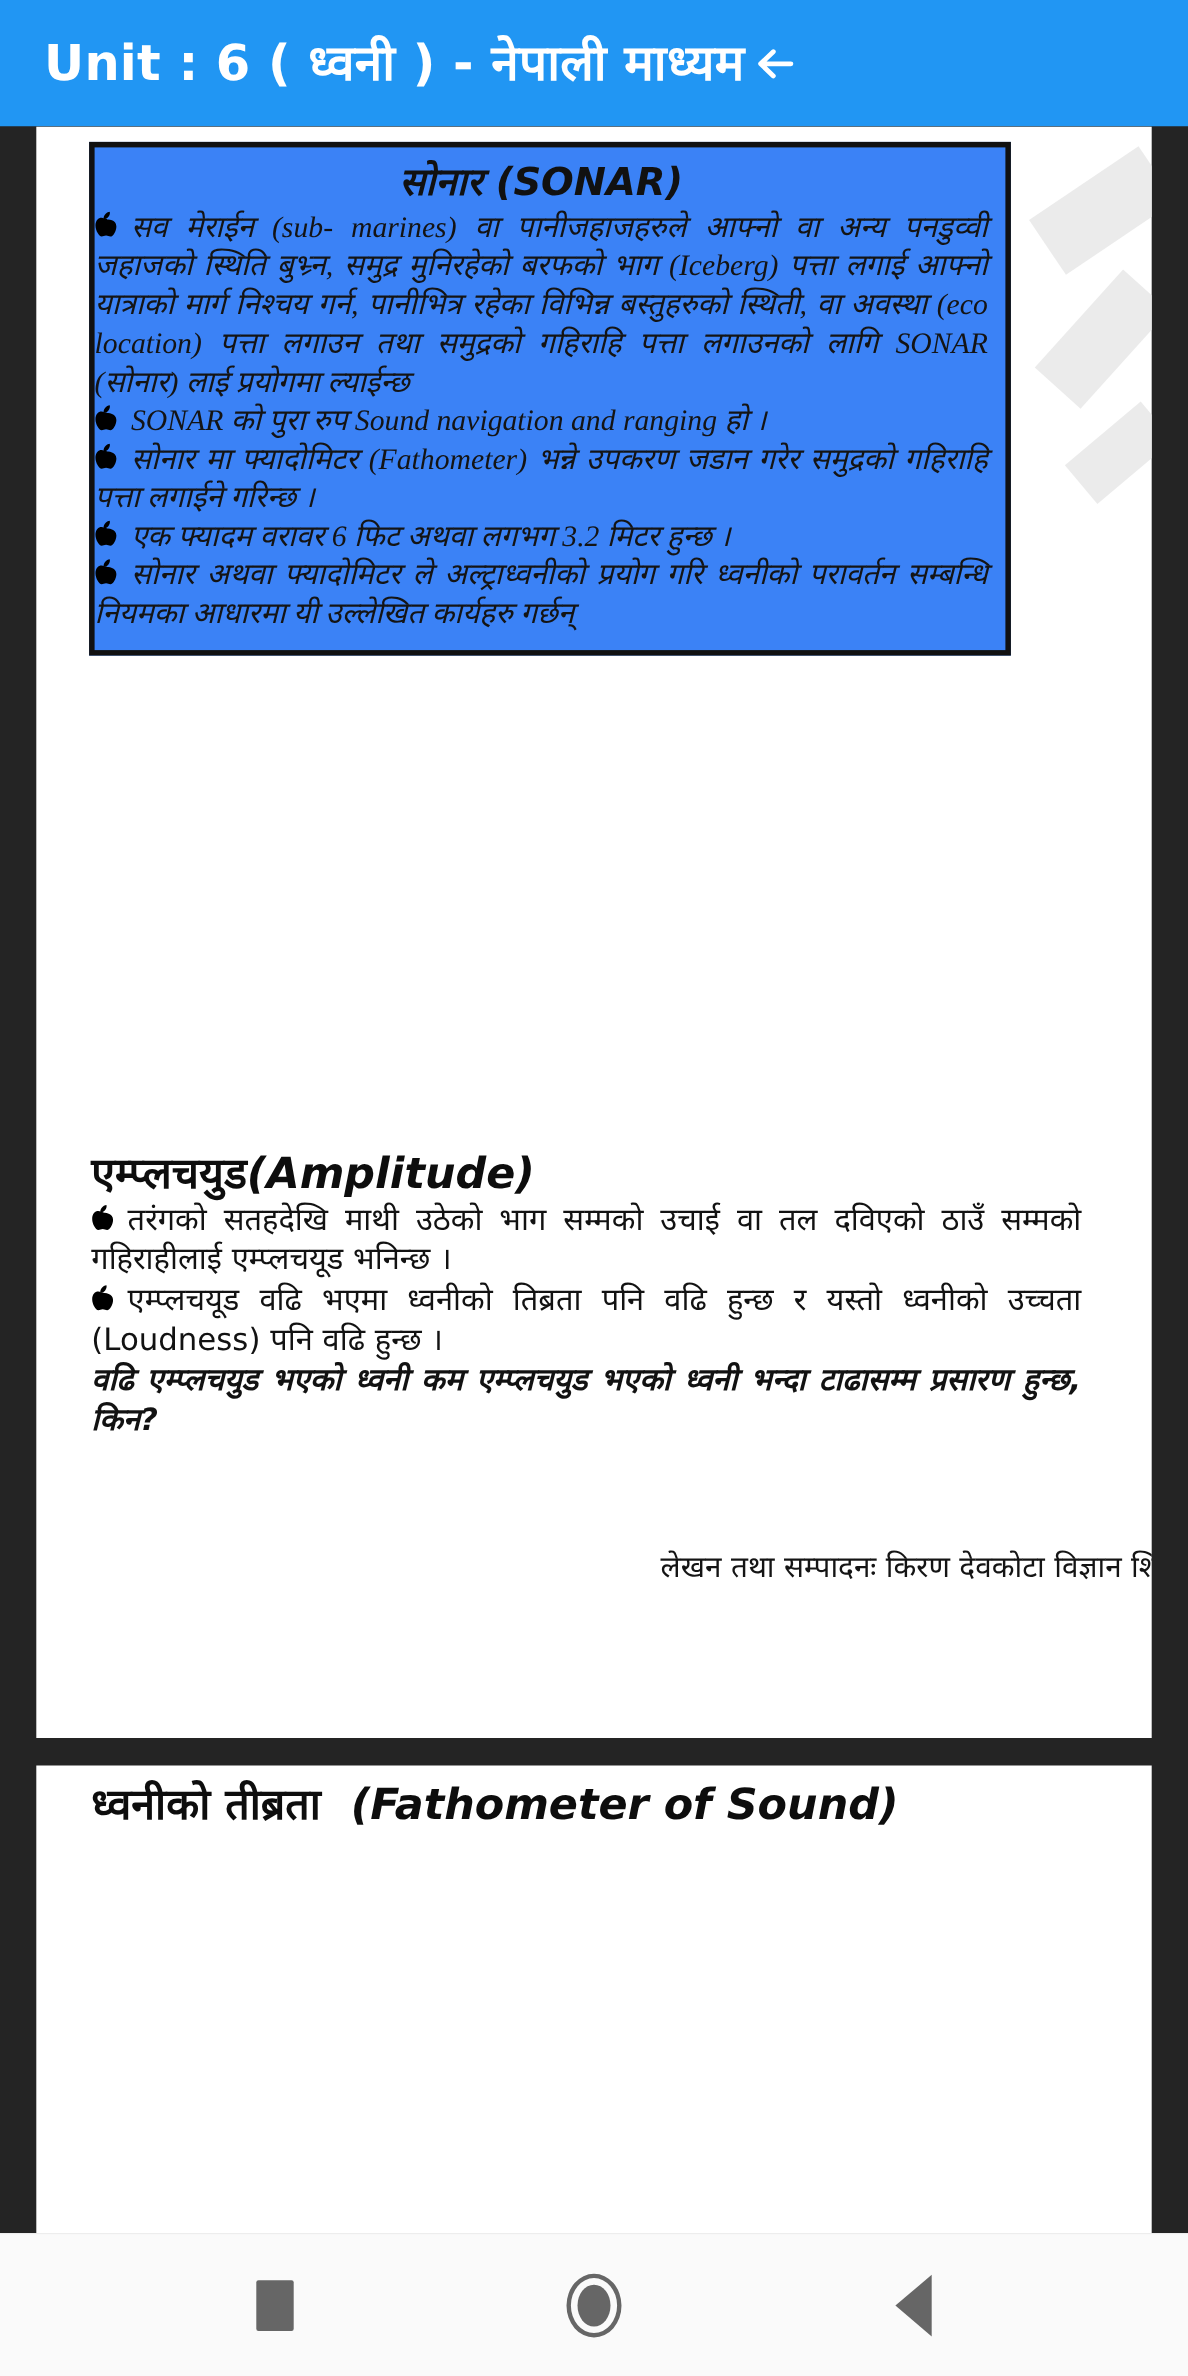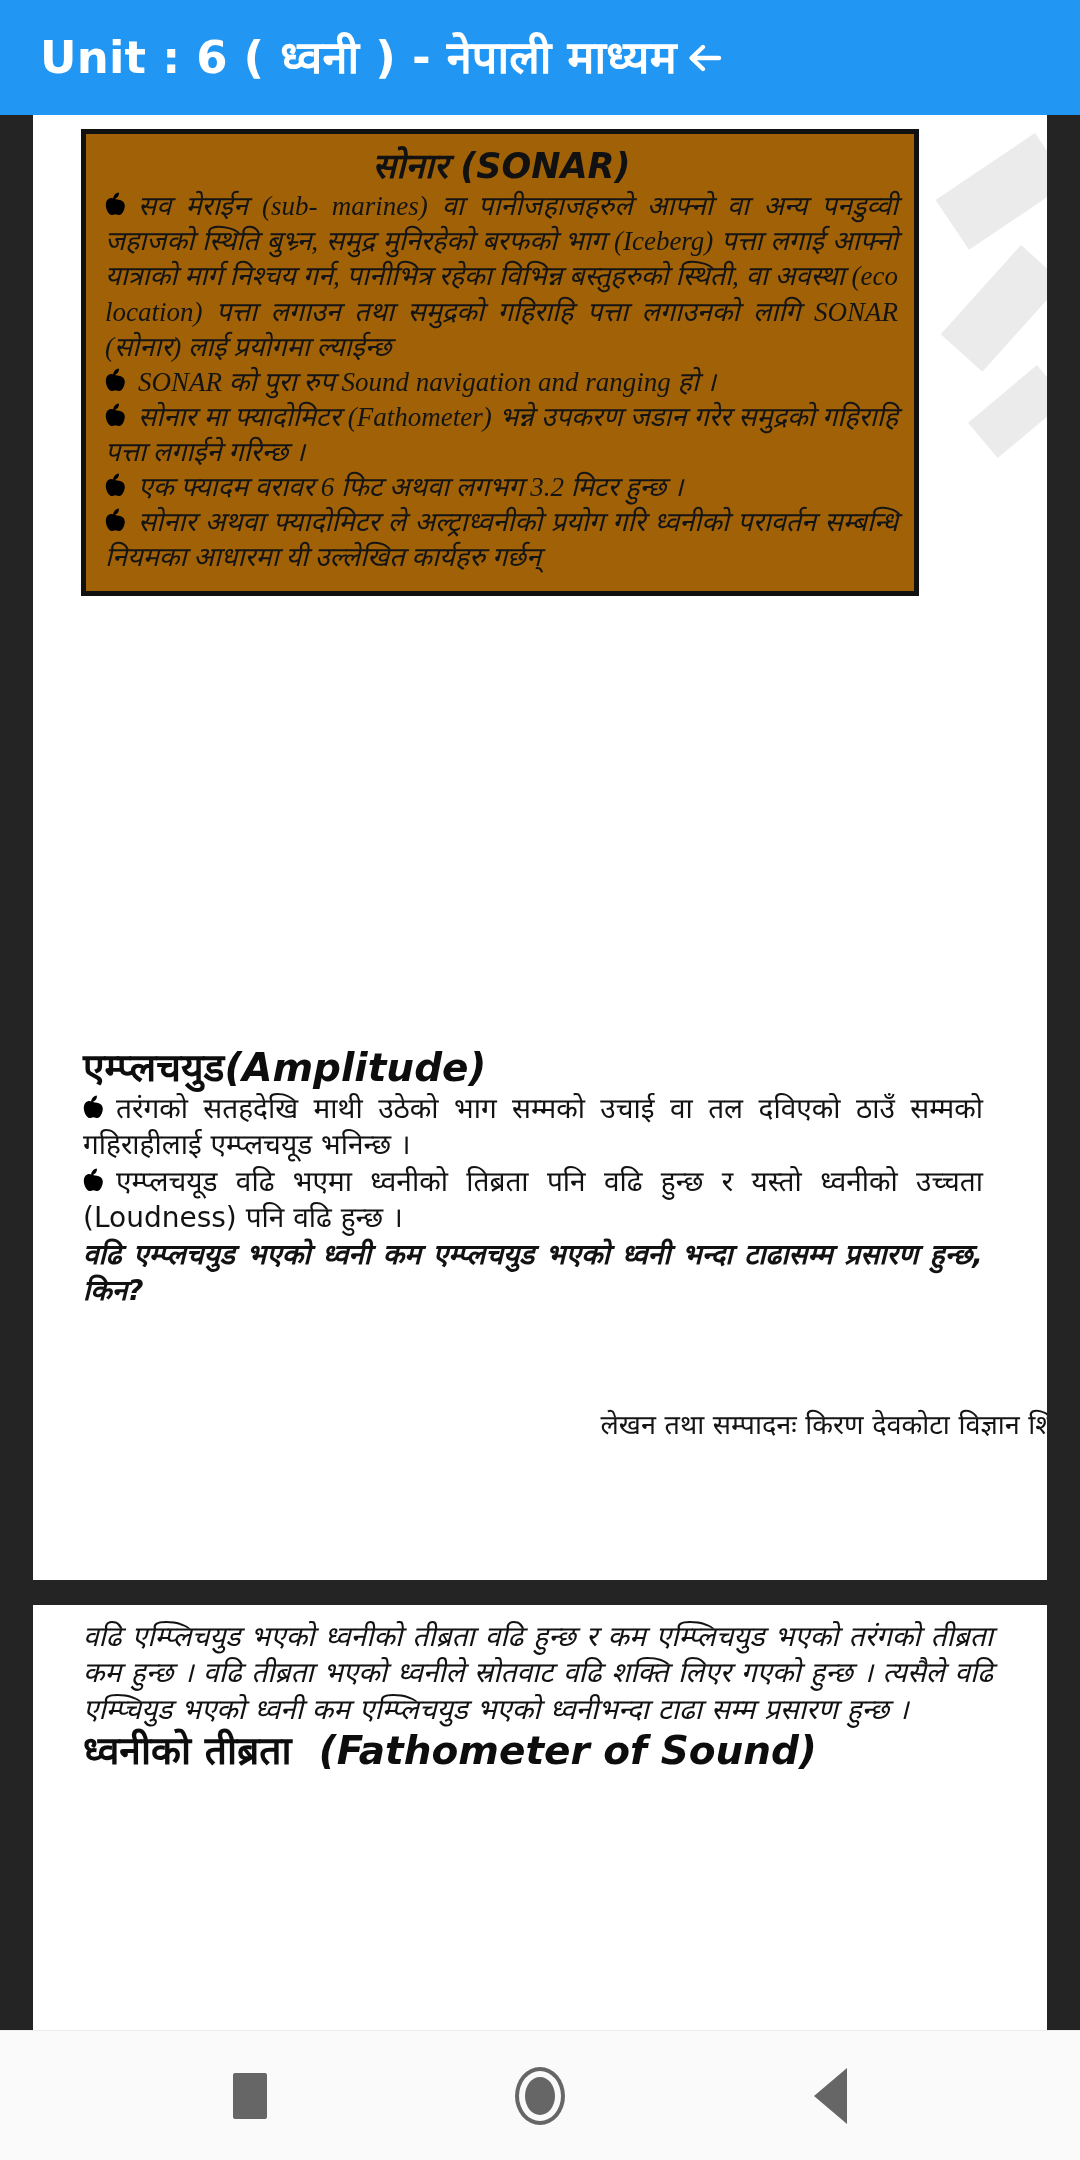--- a/index.html
+++ b/index.html
@@ -64,22 +64,22 @@
      transform:rotate(-34deg); transform-origin:100% 0%; }
   .artifact-b { right:26px; top:130px; width:120px; height:56px;
      transform:rotate(-48deg); transform-origin:100% 0%; }
   .artifact-c { right:10px; top:250px; width:90px; height:46px;
      transform:rotate(-40deg); transform-origin:100% 0%; }
 
   
   .framed-box {
     position:absolute; left:48px; top:14px; width:838px;
     border:5px solid #111111;
-    background:#a16207;
-    padding:12px 16px 16px 19px;
+    background:#3b82f6;
+    padding:12px 16px 16px 0;
   }
   .box-title {
     text-align:center;
     font-family:"DejaVu Sans", sans-serif;
     font-style:italic;
     font-weight:700;
     font-size:35px;
     color:#111;
     line-height:1.18;
     margin-bottom:2px;
@@ -268,21 +268,20 @@
       <div class="p1-credit">
         <div class="credit-line">लेखन तथा सम्पादनः किरण देवकोटा  विज्ञान शिक्ष</div>
       </div>
     </div>
 
     <div class="page-gap" id="gap1"></div>
 
     <div class="page" id="page2">
       <div class="p2-content">
 
-        <div class="body-p italic">वढि एम्प्लिचयुड भएको ध्वनीको तीब्रता वढि हुन्छ र कम एम्प्लिचयुड भएको तरंगको तीब्रता कम हुन्छ । वढि तीब्रता भएको ध्वनीले स्रोतवाट वढि शक्ति लिएर गएको हुन्छ । त्यसैले वढि एम्प्चियुड भएको ध्वनी कम एम्प्लिचयुड भएको ध्वनीभन्दा टाढा सम्म प्रसारण हुन्छ ।</div>
 
         <div class="section-head"><span>ध्वनीको तीब्रता</span>&nbsp; <span class="en">(Fathometer of Sound)</span></div>
 
       </div>
     </div>
 
   </div>
 
   <div class="navbar">
     <div class="nav-btn">

